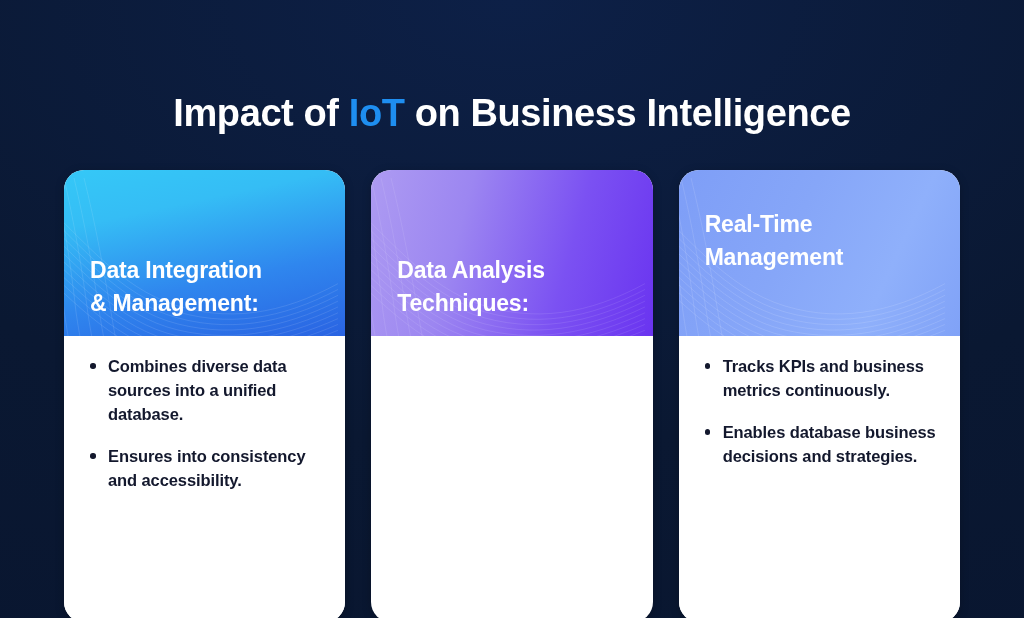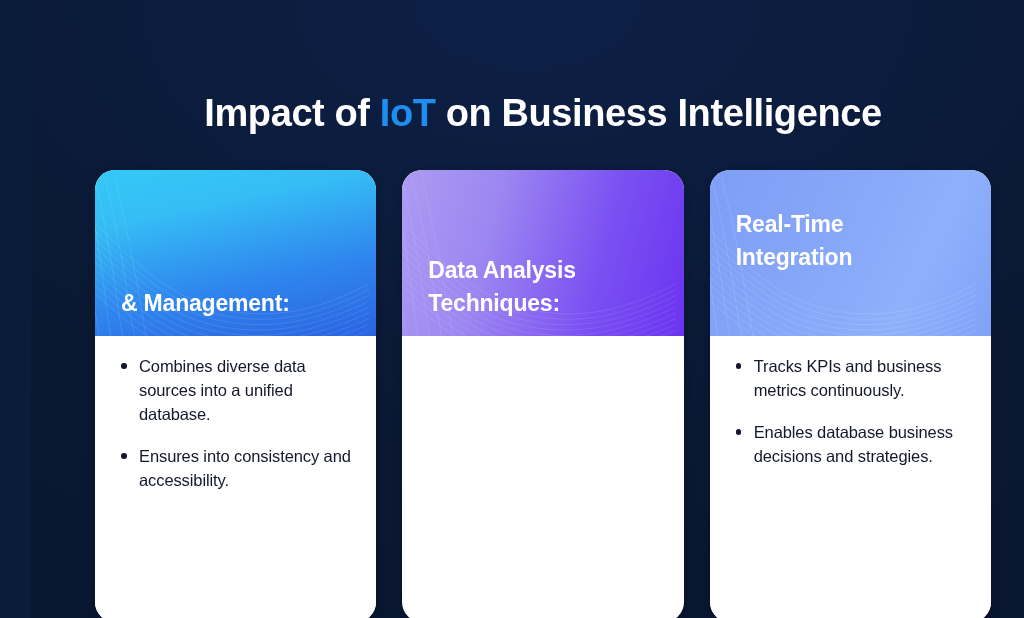--- a/index.html
+++ b/index.html
@@ -12,21 +12,20 @@
     background: #0b1b3a;
     font-family: "Liberation Sans", sans-serif;
     overflow: hidden;
     position: relative;
   }
 
   .slide {
     position: absolute;
     inset: 0;
     background: radial-gradient(120% 120% at 50% 0%, #0d2047 0%, #0a1832 60%, #091630 100%);
-    margin-left: 31px;
   }
 
   .page-title {
     position: absolute;
     top: 68px;
     left: 0;
     width: 1024px;
     text-align: center;
     font-size: 38px;
     font-weight: bold;
@@ -108,20 +107,21 @@
   .card-body {
     flex: 1 1 auto;
     background: #ffffff;
     padding: 18px 18px 14px 26px;
     box-sizing: border-box;
   }
   .bullet-list {
     list-style: none;
     margin: 0;
     padding: 0;
+    font-weight: bold;
   }
   .bullet-item {
     position: relative;
     padding-left: 18px;
     margin-bottom: 18px;
     color: #13182d;
     font-size: 16.5px;
     line-height: 24px;
     letter-spacing: -0.1px;
   }
@@ -158,20 +158,21 @@
           <path d="M-10,66 C40,111 80,159 140,170 C200,181 255,167 310,142"></path>
           <path d="M-10,74 C40,119 80,166 140,176 C200,186 255,172 310,148"></path>
           <path d="M-10,82 C40,127 80,173 140,182 C200,191 255,177 310,154"></path>
           <path d="M6,0 C16,40 22,86 26,132 C30,160 32,168 34,176"></path>
           <path d="M16,0 C26,42 33,88 38,134 C42,161 44,169 46,177"></path>
           <path d="M26,0 C36,44 44,90 50,136 C54,162 56,170 58,178"></path>
           <path d="M36,0 C47,46 55,92 62,138 C66,163 68,171 70,179"></path>
           <path d="M46,0 C58,48 66,94 74,140 C78,164 80,172 82,180"></path>
         </svg>
         <div class="card-title">
+          <span class="t-line">Data Integration</span>
           <span class="t-line">&amp; Management:</span>
         </div>
       </div>
       <div class="card-body">
         <ul class="bullet-list">
           <li class="bullet-item">
             <span class="bullet-dot"></span>
             <span>Combines diverse data sources into a unified database.</span>
           </li>
           <li class="bullet-item">
@@ -222,21 +223,21 @@
           <path d="M-10,74 C40,119 80,166 140,176 C200,186 255,172 310,148"></path>
           <path d="M-10,82 C40,127 80,173 140,182 C200,191 255,177 310,154"></path>
           <path d="M6,0 C16,40 22,86 26,132 C30,160 32,168 34,176"></path>
           <path d="M16,0 C26,42 33,88 38,134 C42,161 44,169 46,177"></path>
           <path d="M26,0 C36,44 44,90 50,136 C54,162 56,170 58,178"></path>
           <path d="M36,0 C47,46 55,92 62,138 C66,163 68,171 70,179"></path>
           <path d="M46,0 C58,48 66,94 74,140 C78,164 80,172 82,180"></path>
         </svg>
         <div class="card-title">
           <span class="t-line">Real-Time</span>
-          <span class="t-line">Integration</span>
+          <span class="t-line">Management</span>
         </div>
       </div>
       <div class="card-body">
         <ul class="bullet-list">
           <li class="bullet-item">
             <span class="bullet-dot"></span>
             <span>Tracks KPIs and business metrics continuously.</span>
           </li>
           <li class="bullet-item">
             <span class="bullet-dot"></span>

